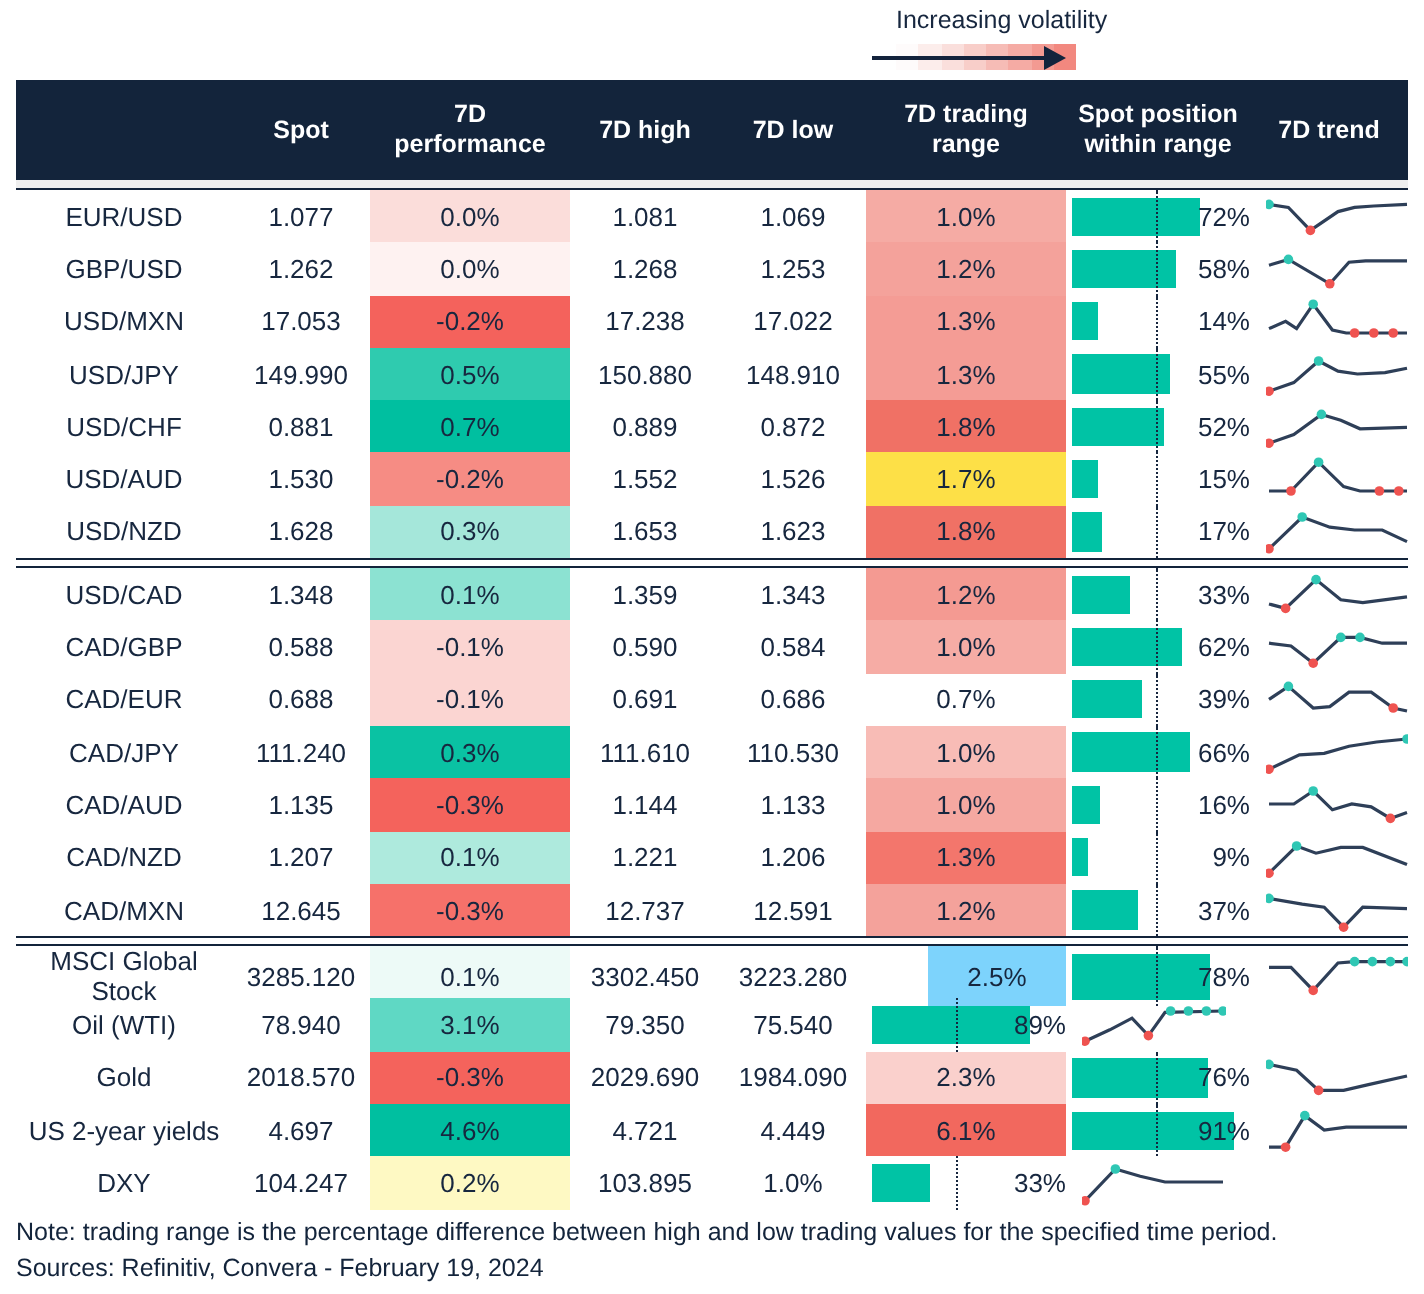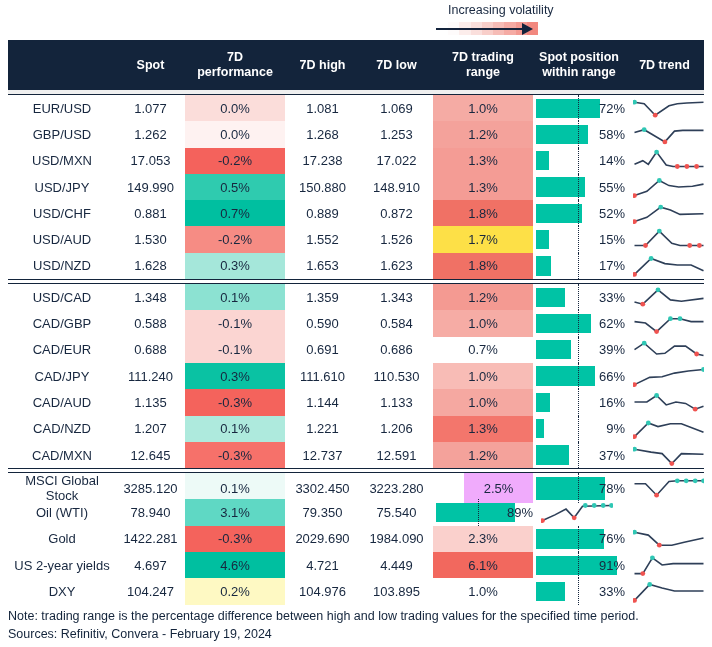--- a/index.html
+++ b/index.html
@@ -370,21 +370,21 @@
           </div>
   </div>
       </div>
     <div class="block last">
         <div class="row">
     <div class="cell c-label">MSCI Global Stock</div>
     <div class="cell c-num">3285.120</div>
     <div class="cell c-perf" style="background: rgb(237, 250, 247);">0.1%</div>
     <div class="cell c-num">3302.450</div>
     <div class="cell c-num">3223.280</div>
-    <div class="cell c-range" style="background: #f0abfc; margin-left: 31px;">2.5%</div>
+    <div class="cell c-range" style="background: #7dd3fc; margin-left: 31px;">2.5%</div>
     <div class="cell c-pos">
       <div class="bar" style="width: 69.4px;"></div>
       <div class="dotline"></div>
       <div class="pos-label">78%</div>
     </div>
     <div class="cell c-trend">
             <svg width="72" height="25">
               <polyline points="1.5,7.7 12.5,7.7 23.6,19.2 36.0,5.5 44.3,4.8 70.5,4.8" fill="none" stroke="#2E3F58" stroke-width="1.6"></polyline>
               <circle cx="23.6" cy="19.2" r="2.4" fill="#EF5350"></circle>
               <circle cx="44.3" cy="4.8" r="2.4" fill="#2FC7B4"></circle>
@@ -412,21 +412,21 @@
               <circle cx="33.2" cy="17.8" r="2.4" fill="#EF5350"></circle>
               <circle cx="44.3" cy="5.5" r="2.4" fill="#2FC7B4"></circle>
               <circle cx="53.2" cy="5.5" r="2.4" fill="#2FC7B4"></circle>
               <circle cx="62.2" cy="5.5" r="2.4" fill="#2FC7B4"></circle>
               <circle cx="70.5" cy="5.5" r="2.4" fill="#2FC7B4"></circle>
             </svg>
           </div>
   </div>
         <div class="row">
     <div class="cell c-label">Gold</div>
-    <div class="cell c-num">1422.281</div>
+    <div class="cell c-num">2018.570</div>
     <div class="cell c-perf" style="background: rgb(244, 99, 92);">-0.3%</div>
     <div class="cell c-num">2029.690</div>
     <div class="cell c-num">1984.090</div>
     <div class="cell c-range" style="background: rgb(250, 208, 204);">2.3%</div>
     <div class="cell c-pos">
       <div class="bar" style="width: 67.6px;"></div>
       <div class="dotline"></div>
       <div class="pos-label">76%</div>
     </div>
     <div class="cell c-trend">
@@ -454,21 +454,20 @@
               <polyline points="1.5,20.6 9.8,20.6 19.4,4.8 29.1,12.0 40.1,10.6 70.5,10.6" fill="none" stroke="#2E3F58" stroke-width="1.6"></polyline>
               <circle cx="9.8" cy="20.6" r="2.4" fill="#EF5350"></circle>
               <circle cx="19.4" cy="4.8" r="2.4" fill="#2FC7B4"></circle>
             </svg>
           </div>
   </div>
         <div class="row">
     <div class="cell c-label">DXY</div>
     <div class="cell c-num">104.247</div>
     <div class="cell c-perf" style="background: #fef9c3; text-align: right;">0.2%</div>
-    <div class="cell c-num">104.976</div>
     <div class="cell c-num">103.895</div>
     <div class="cell c-range" style="background: rgb(255, 255, 255);">1.0%</div>
     <div class="cell c-pos">
       <div class="bar" style="width: 29.4px;"></div>
       <div class="dotline"></div>
       <div class="pos-label">33%</div>
     </div>
     <div class="cell c-trend">
             <svg width="72" height="25">
               <polyline points="1.5,21.4 16.7,5.5 29.1,9.1 41.5,12.0 70.5,12.0" fill="none" stroke="#2E3F58" stroke-width="1.6"></polyline>

